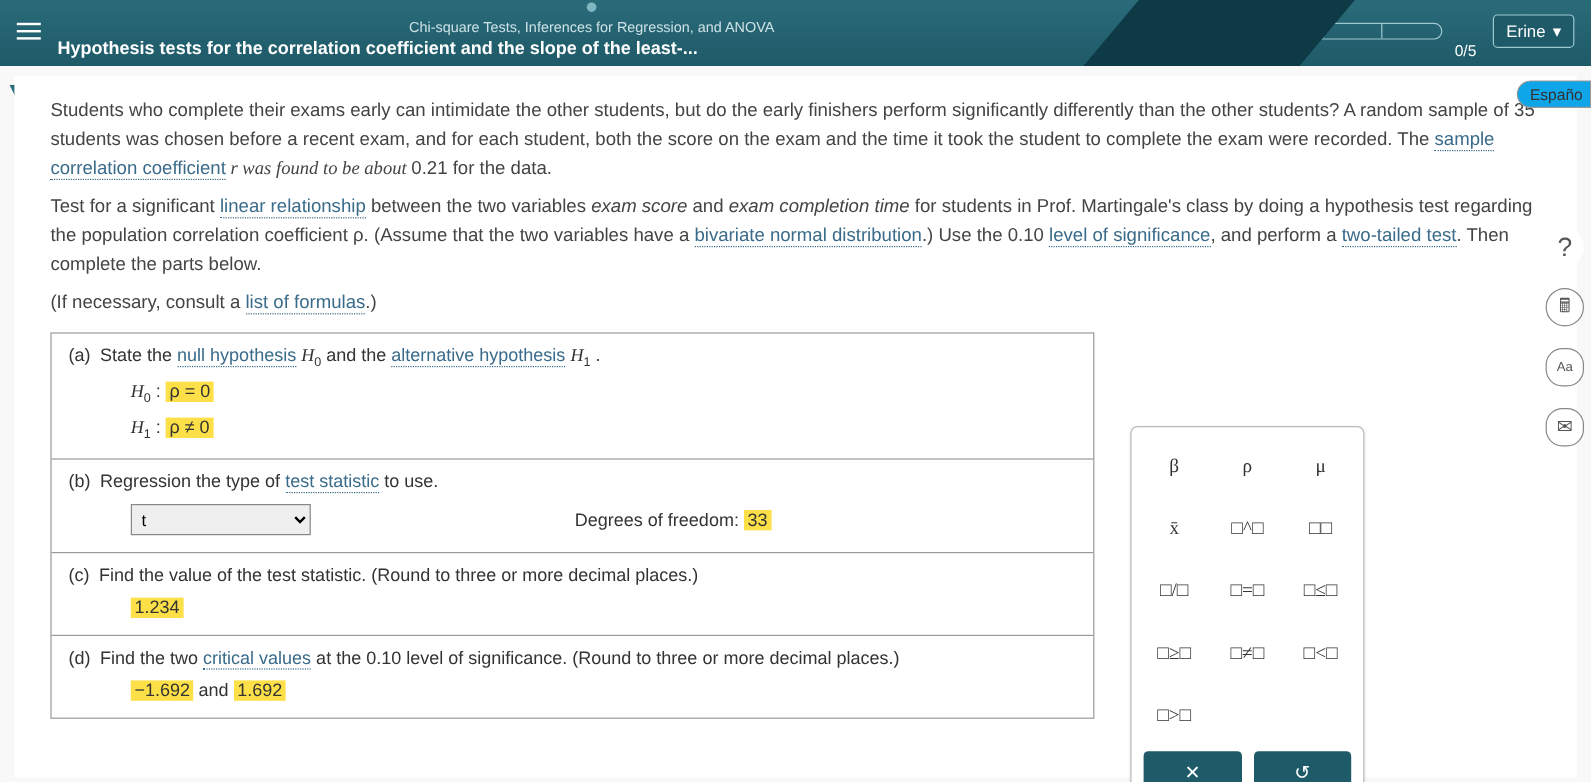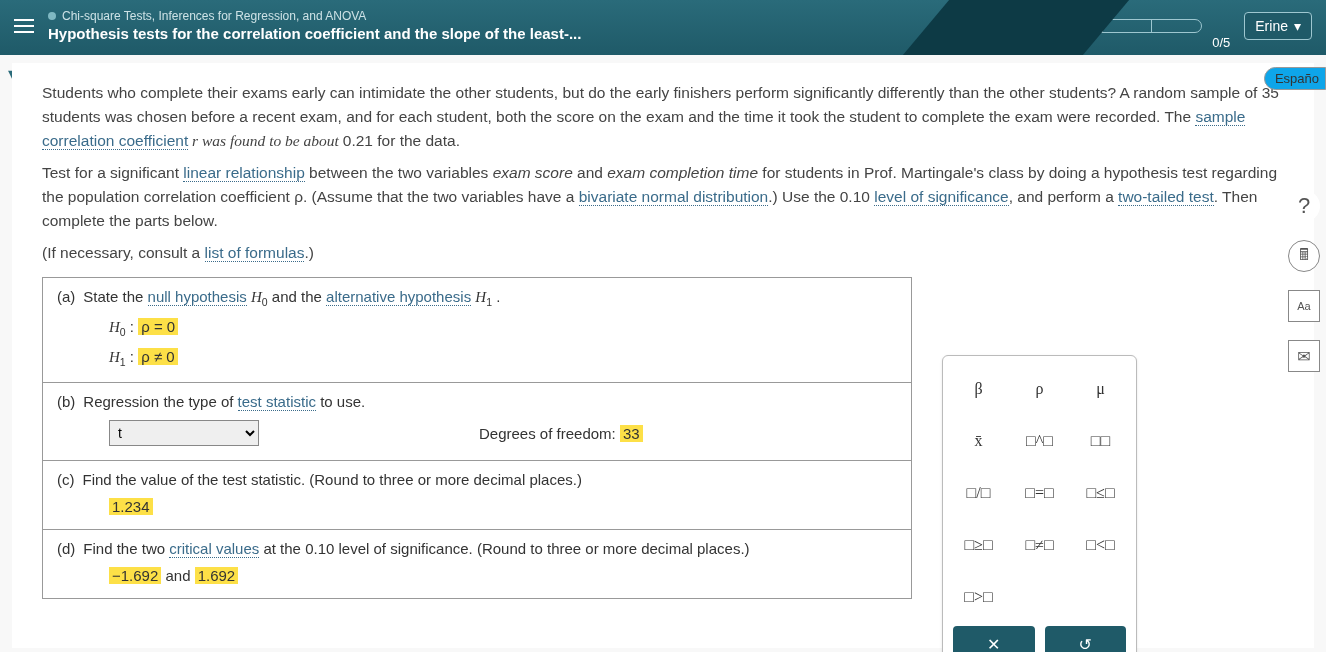--- a/index.html
+++ b/index.html
@@ -2,21 +2,21 @@
 <html><head>
 <meta charset="utf-8">
 <style>
 * { box-sizing: border-box; margin: 0; padding: 0; }
 body { font-family: Arial, Helvetica, sans-serif; font-size: 15px; color: #333; width: 1326px; height: 652px; overflow: hidden; background: #f8f8f8; position: relative; }
 
 .header { background: linear-gradient(180deg, #2a6b7a 0%, #1f5a68 100%); color: #fff; padding: 6px 14px 10px 14px; display: flex; align-items: center; gap: 14px; position: relative; height: 55px; }
 .hamburger { display: flex; flex-direction: column; gap: 4px; cursor: pointer; }
 .hamburger span { width: 20px; height: 2px; background: #fff; display: block; }
 .header-titles { flex: 1; }
-.header-sub { font-size: 12px; color: #cde2e6; display:flex; align-items:center; gap:6px;}
+.header-sub { font-size: 12px; color: #cde2e6; display:flex; align-items:center; gap:6px;flex-direction:column;}
 .header-sub .dot{width:8px;height:8px;border-radius:50%;background:#7fb8c2;}
 .header-main { font-size: 15px; font-weight: bold; color: #fff; margin-top:2px;}
 .progress-wrap { display:flex; align-items:center; gap:10px; }
 .progress-bar { width: 250px; height: 14px; border: 1px solid #9ec7d0; border-radius: 8px; display:flex; overflow:hidden;}
 .progress-bar div{flex:1; border-right:1px solid #9ec7d0;}
 .progress-bar div:last-child{border-right:none;}
 .progress-text { color:#fff; font-size:13px;margin-top:34px;}
 .user-btn { background: #1f5a68; border:1px solid #9ec7d0; border-radius:4px; padding:5px 10px; color:#fff; display:flex; align-items:center; gap:6px; font-size:14px;}
 .accent-stripe { position:absolute; top:0; right:220px; width:180px; height:100%; background:#0d3a45; transform:skewX(-40deg); pointer-events:none;}
 
@@ -41,21 +41,21 @@
 .df-row{display:flex; align-items:center; gap:220px;}
 
 .symbol-panel { position:absolute; top:292px; left:930px; width:195px; border:1px solid #bbb; border-radius:6px; background:#fff; padding:12px 10px 12px 10px; box-shadow:0 1px 3px rgba(0,0,0,0.1);}
 .sym-grid { display:grid; grid-template-columns:repeat(3,1fr); gap:10px;}
 .sym-btn { height:42px; border:1px solid transparent; border-radius:4px; display:flex; align-items:center; justify-content:center; font-size:16px; cursor:pointer; background:#fff; font-family:'Times New Roman',serif;}
 .sym-actions { display:flex; gap:10px; margin-top:8px;}
 .sym-actions button { flex:1; height:36px; background:#1f5a68; color:#fff; border:none; border-radius:4px; font-size:16px; cursor:pointer;}
 
 .side-tools { position:absolute; right:6px; top:190px; display:flex; flex-direction:column; gap:18px; align-items:center;}
 .tool { width:32px; height:32px; border:1px solid #888; border-radius:50%; display:flex; align-items:center; justify-content:center; font-size:16px; color:#555; cursor:pointer; background:#fff;}
-.tool.sq{border-radius:0;}
+.tool.sq{border-radius:14px;}
 .tool.noborder{border:none; font-size:22px;}
 </style>
 </head>
 <body>
 
 <div class="header">
   <div class="accent-stripe"></div>
   <div class="hamburger">
       <span></span>
       <span></span>

